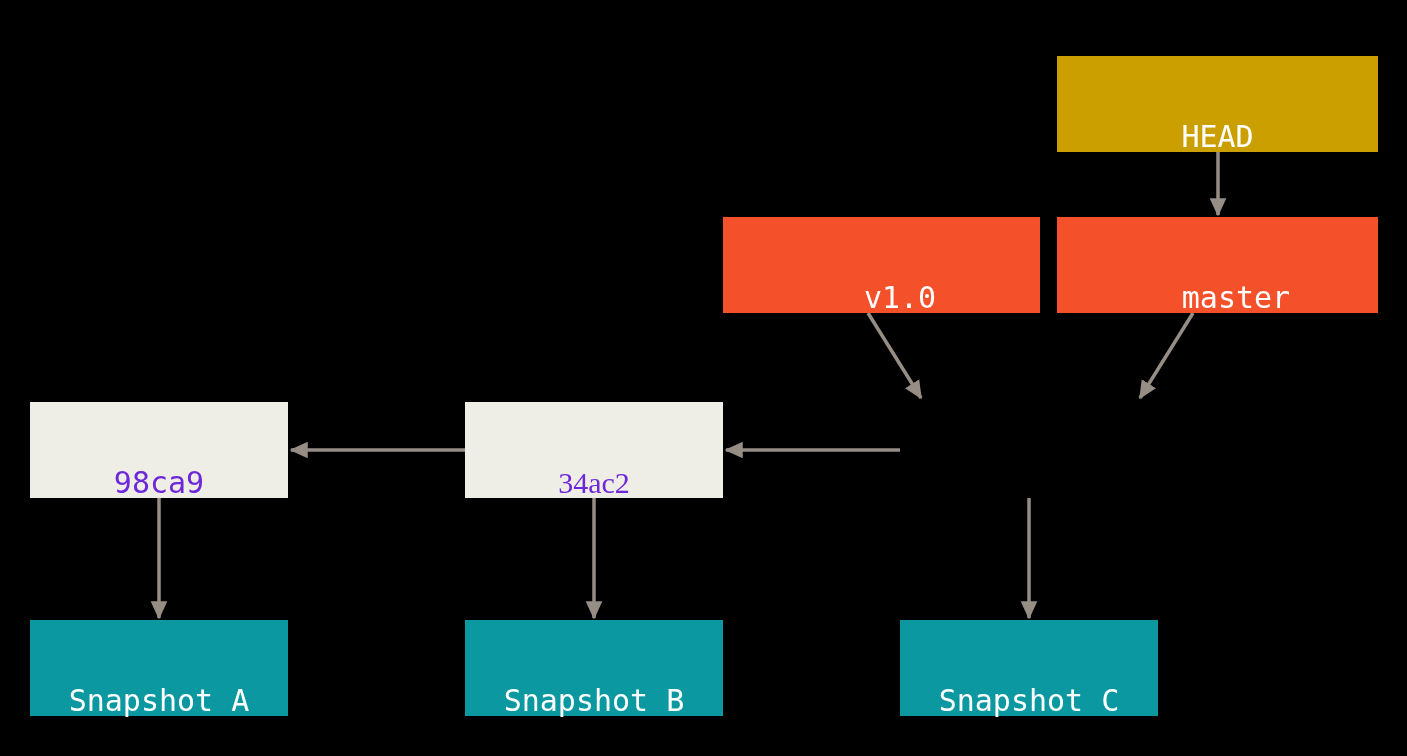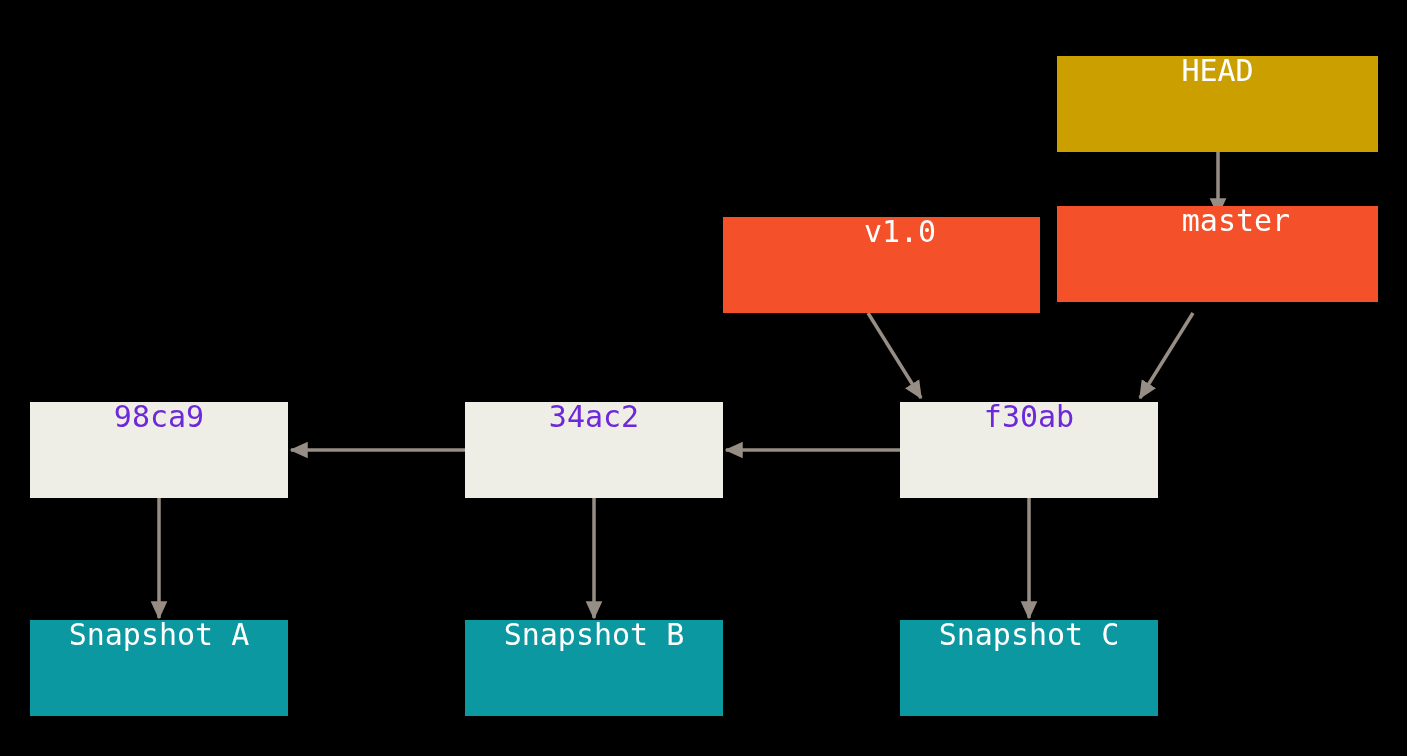--- a/index.html
+++ b/index.html
@@ -13,21 +13,21 @@
   #canvas {
     position: relative;
     width: 1407px;
     height: 756px;
     background: #000000;
     overflow: hidden;
   }
   .node {
     position: absolute;
     display: flex;
-    align-items: flex-start;
+    align-items: flex-end;
     justify-content: center;
     box-sizing: border-box;
     font-family: "DejaVu Sans Mono", "Liberation Mono", monospace;
     font-size: 30px;
     letter-spacing: 0px;
     white-space: nowrap;
     line-height: 1;
   }
   .node-head {
     background: #cc9f00;
@@ -85,35 +85,32 @@
   </svg>
 
   <div class="node node-head" style="left:1057px; top:56px; width:321px; height:96px;">
     <span>HEAD</span>
   </div>
 
   <div class="node node-ref" style="left:723px; top:217px; width:317px; height:96px;">
     <span>v1.0</span>
   </div>
 
-  <div class="node node-ref" style="left:1057px; top:206px; width:321px; height:96px;">
+  <div class="node node-ref" style="left:1057px; top:217px; width:321px; height:96px;">
     <span>master</span>
   </div>
 
   <div class="node node-commit" style="left:30px; top:402px; width:258px; height:96px;">
     <span>98ca9</span>
   </div>
 
-  <div class="node node-commit" style="left:465px; top:402px; width:258px; height:96px;">
+  <div class="node node-commit" style="left:465px; top:402px; width:258px; height:96px;font-family:Liberation Serif, serif;">
     <span>34ac2</span>
   </div>
 
-  <div class="node node-commit" style="left:900px; top:402px; width:258px; height:96px;">
-    <span>f30ab</span>
-  </div>
 
   <div class="node node-snapshot" style="left:30px; top:620px; width:258px; height:96px;">
     <span>Snapshot A</span>
   </div>
 
   <div class="node node-snapshot" style="left:900px; top:620px; width:258px; height:96px;">
     <span>Snapshot C</span>
   </div>
 
   <div class="node node-snapshot" style="left:465px; top:620px; width:258px; height:96px;">

